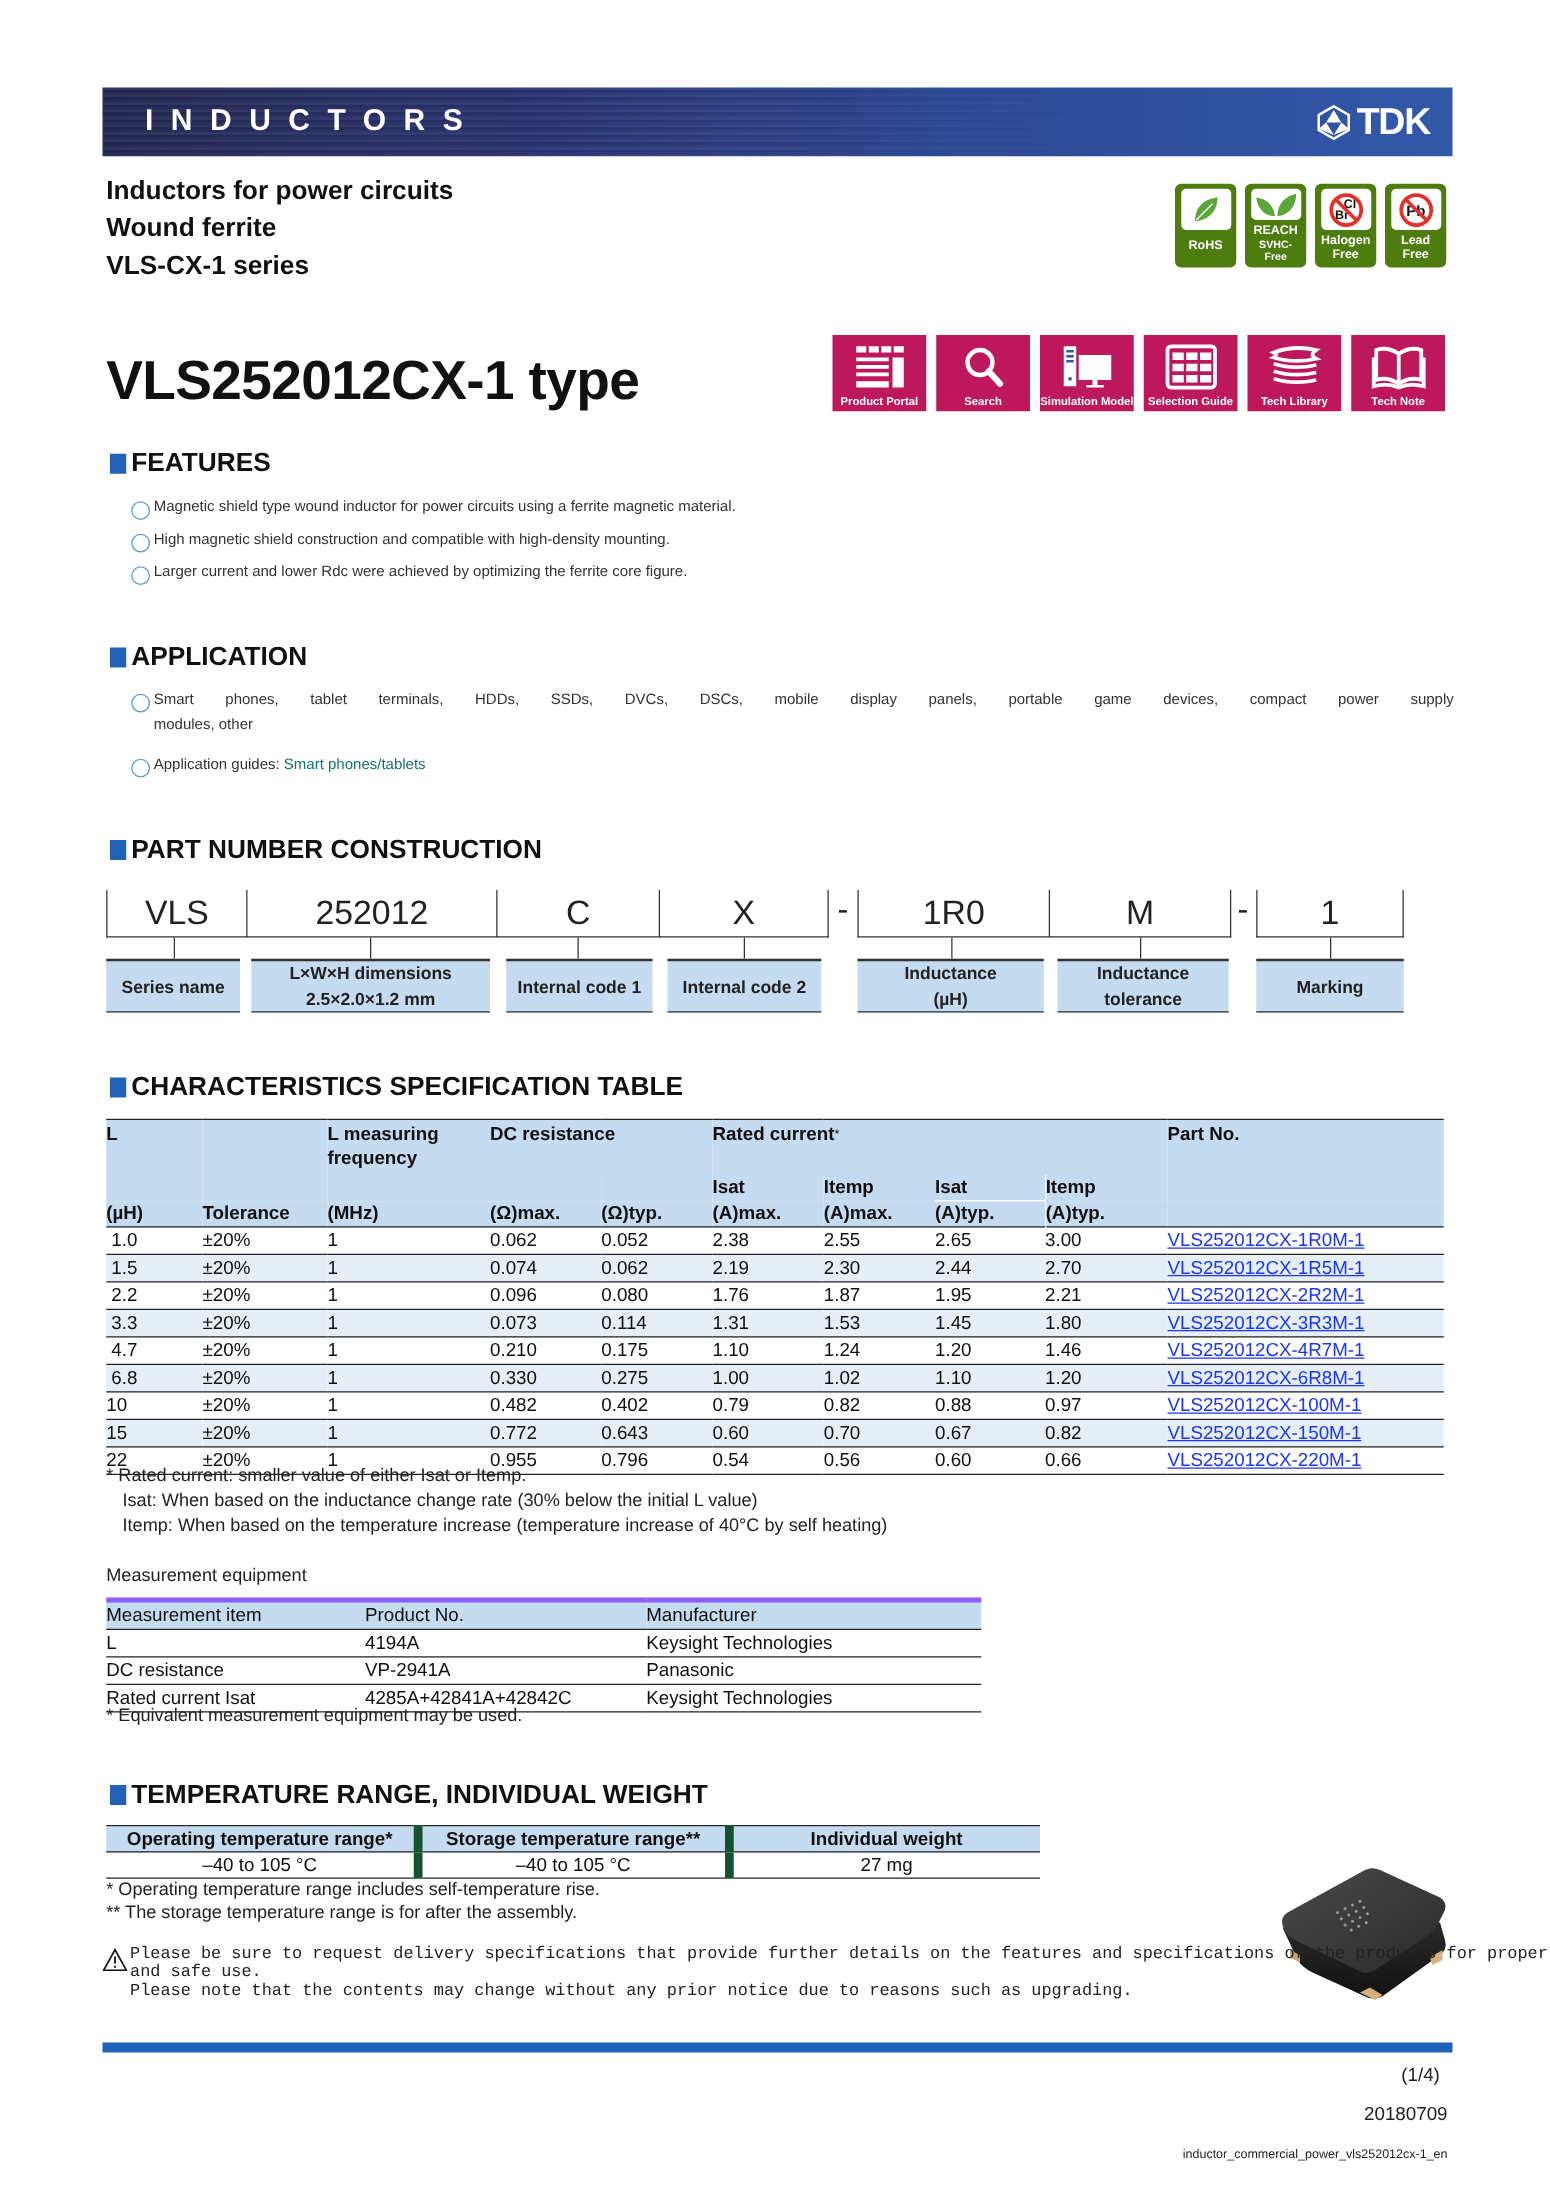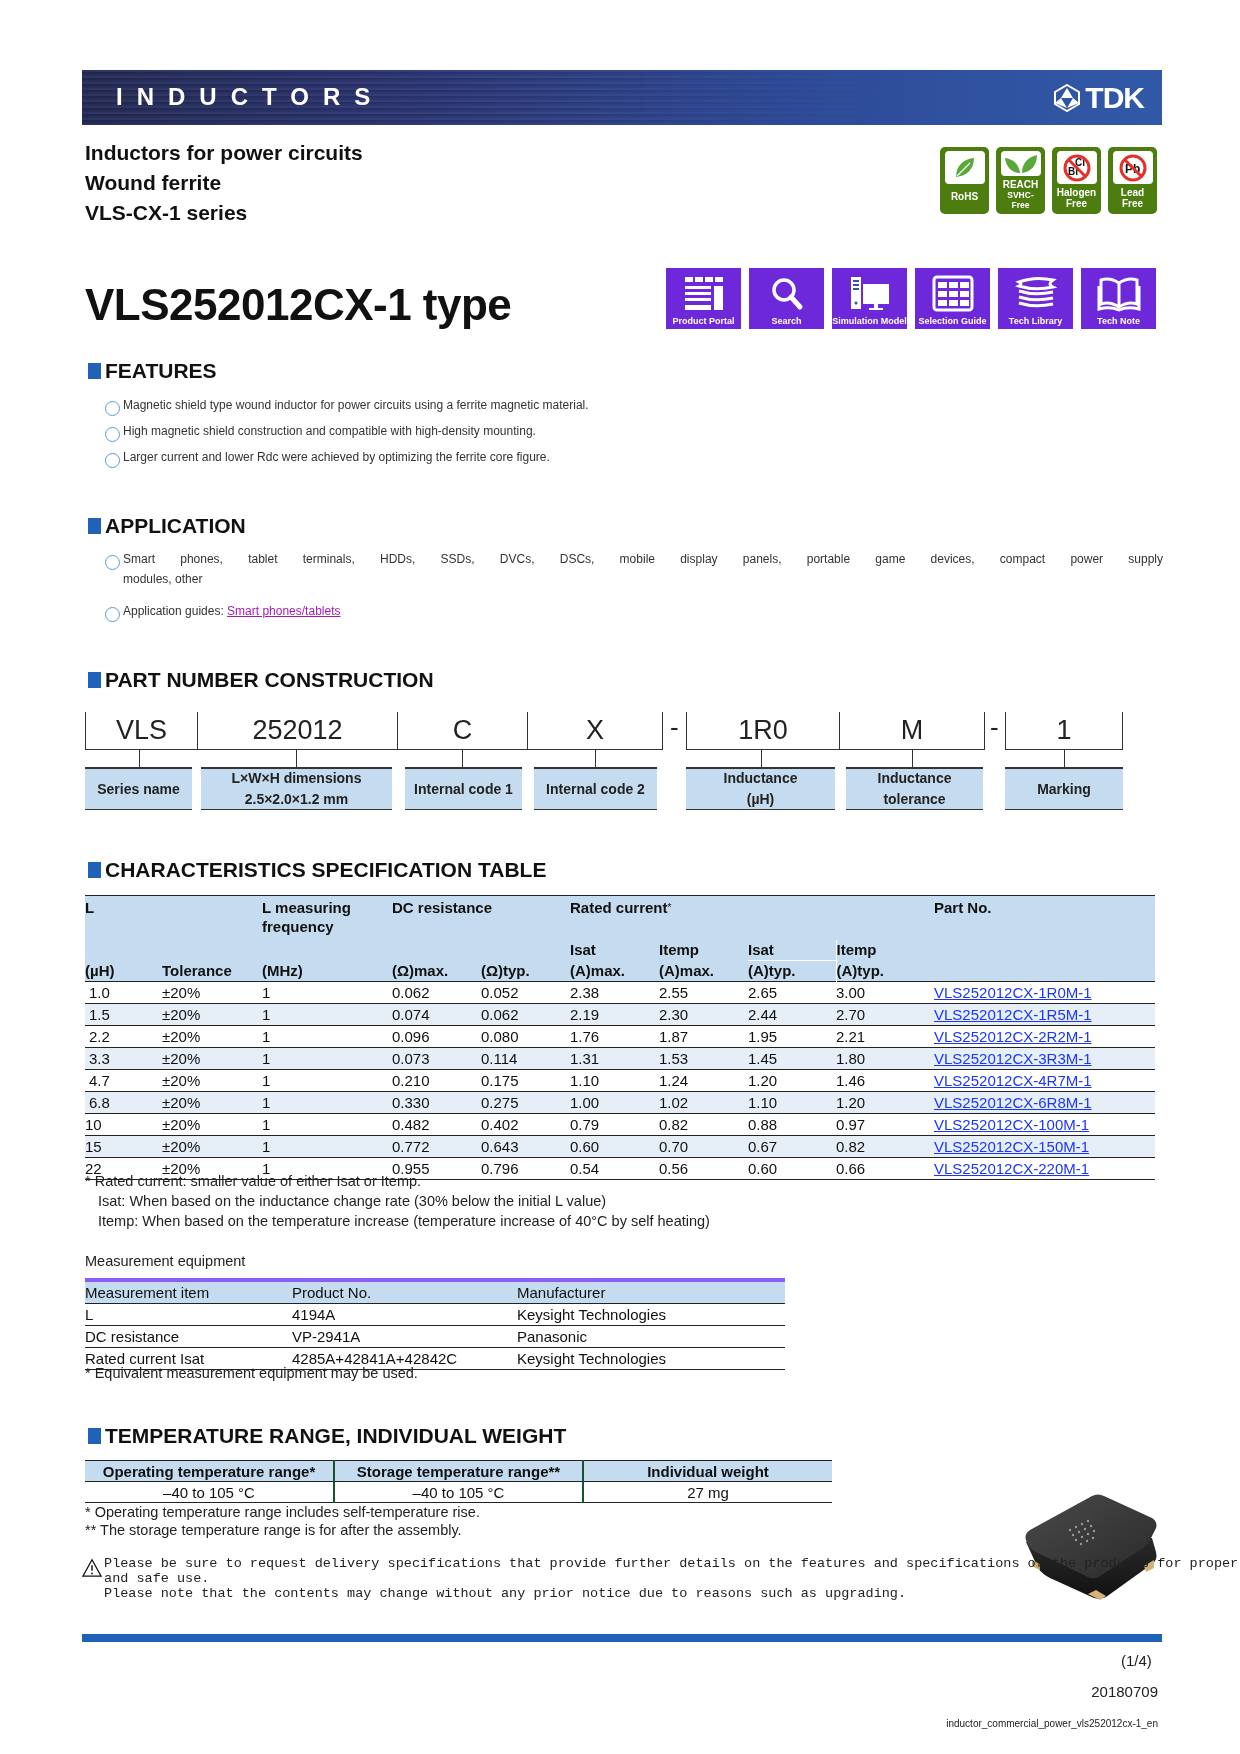--- a/index.html
+++ b/index.html
@@ -21,30 +21,30 @@
 
   .certs { left: 940px; top: 147px; display: flex; gap: 7px; }
   .cert { width: 49px; height: 67px; background: #4d7c0f; border-radius: 5px; padding: 4px; display: flex; flex-direction: column; align-items: center; }
   .cert .ic { width: 40px; height: 33px; background: #fff; border-radius: 4px; display: flex; align-items: center; justify-content: center; }
   .cert .lbl { color: #fff; font-size: 10px; line-height: 11px; text-align: center; margin-top: 3px; font-weight: bold; }
   .cert .lbl.small { font-size: 8.5px; line-height: 10px; }
 
   .title { left: 85px; top: 280px; font-weight: bold; font-size: 44px; letter-spacing: -0.5px; }
 
   .navicons { left: 666px; top: 268px; display: flex; gap: 8px; }
-  .nav { width: 75px; height: 61px; background: #6d28d9; display: flex; flex-direction: column; align-items: center; justify-content: flex-end; padding-bottom: 3px; cursor: pointer; }
+  .nav { width: 75px; height: 61px; background: #be185d; display: flex; flex-direction: column; align-items: center; justify-content: flex-end; padding-bottom: 3px; cursor: pointer; }
   .nav svg { width: 46px; height: 40px; margin-bottom: 2px; }
   .nav span { color: #fff; font-size: 9px; font-weight: bold; white-space: nowrap; }
 
   .sec-h { left: 88px; font-weight: bold; font-size: 21px; display: flex; align-items: center; gap: 4px; }
   .sec-h .sq { width: 13px; height: 16px; background: #1f62b8; display: inline-block; }
 
   .bullet { left: 105px; font-size: 12px; color: #333; display: flex; }
   .bullet .circ { width: 15px; height: 15px; border: 1.5px solid #5b9bd5; border-radius: 50%; margin-top: 3px; margin-right: 3px; flex: none; }
-  .link { color: #a21caf; text-decoration: underline; cursor: pointer; }
+  .link { color: #0f766e; cursor: pointer; }
 
   
   .pn-box { top: 712px; height: 38px; border-left: 1px solid #333; border-bottom: 1px solid #333; font-size: 27px; display: flex; align-items: center; justify-content: center; color: #222; }
   .pn-box.endr { border-right: 1px solid #333; }
   .pn-dash { top: 712px; font-size: 26px; color: #222; }
   .pn-vline { top: 750px; width: 1px; height: 17px; background: #333; }
   .pn-lbl { top: 767px; height: 43px; background: #c5dbef; border-top: 2px solid #333; border-bottom: 1px solid #333; font-size: 14px; font-weight: bold; display: flex; flex-direction: column; align-items: center; justify-content: center; text-align: center; line-height: 21px; color: #222; }
 
   
   .spec { left: 85px; top: 895px; width: 1070px; border-collapse: collapse; font-size: 15px; }
@@ -60,21 +60,21 @@
 
   .meas { left: 85px; top: 1278px; width: 700px; border-collapse: collapse; font-size: 15px; }
   .meas thead tr { background: #c5dbef; }
   .meas th, .meas td { text-align: left; font-weight: normal; height: 21px; line-height: 21px; padding: 0; border-bottom: 1px solid #222; }
   .meas thead { border-top: 4px solid #8b5cf6; }
 
   .temp { left: 85px; top: 1460px; width: 747px; border-collapse: collapse; font-size: 15px; }
   .temp thead tr { background: #c5dbef; }
   .temp th { font-weight: bold; height: 21px; border-top: 1px solid #222; border-bottom: 1px solid #222; }
   .temp td { text-align: center; height: 21px; border-bottom: 1px solid #222; }
-  .temp th + th, .temp td + td { border-left: 2px solid #14532d; }
+  .temp th + th, .temp td + td { border-left: 7px solid #14532d; }
 
   .footer-bar { left: 82px; top: 1634px; width: 1080px; height: 8px; background: #1f62b8; }
   .foot { font-size: 13.5px; color: #222; }
 </style>
 </head>
 <body>
 
 <div class="abs band">
   <div class="band-title">INDUCTORS</div>
   <div class="tdk">

